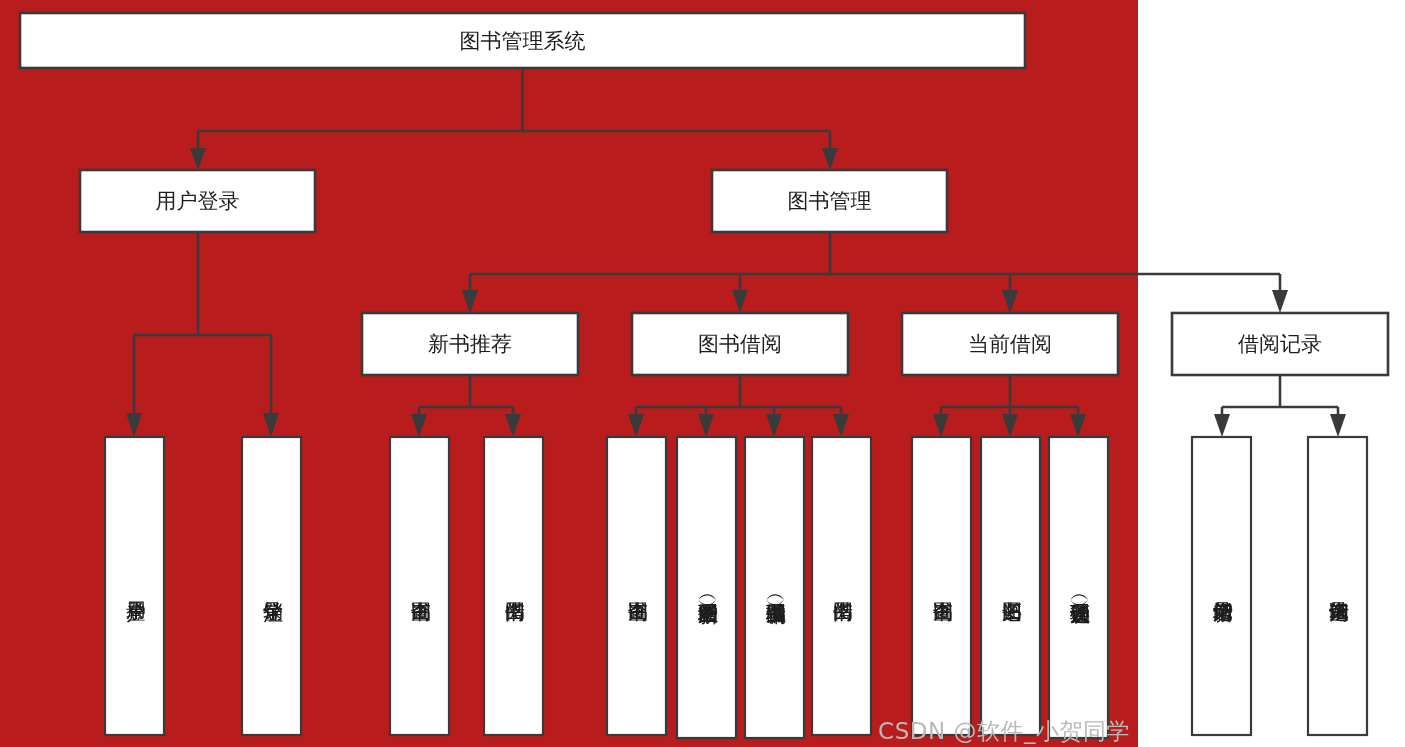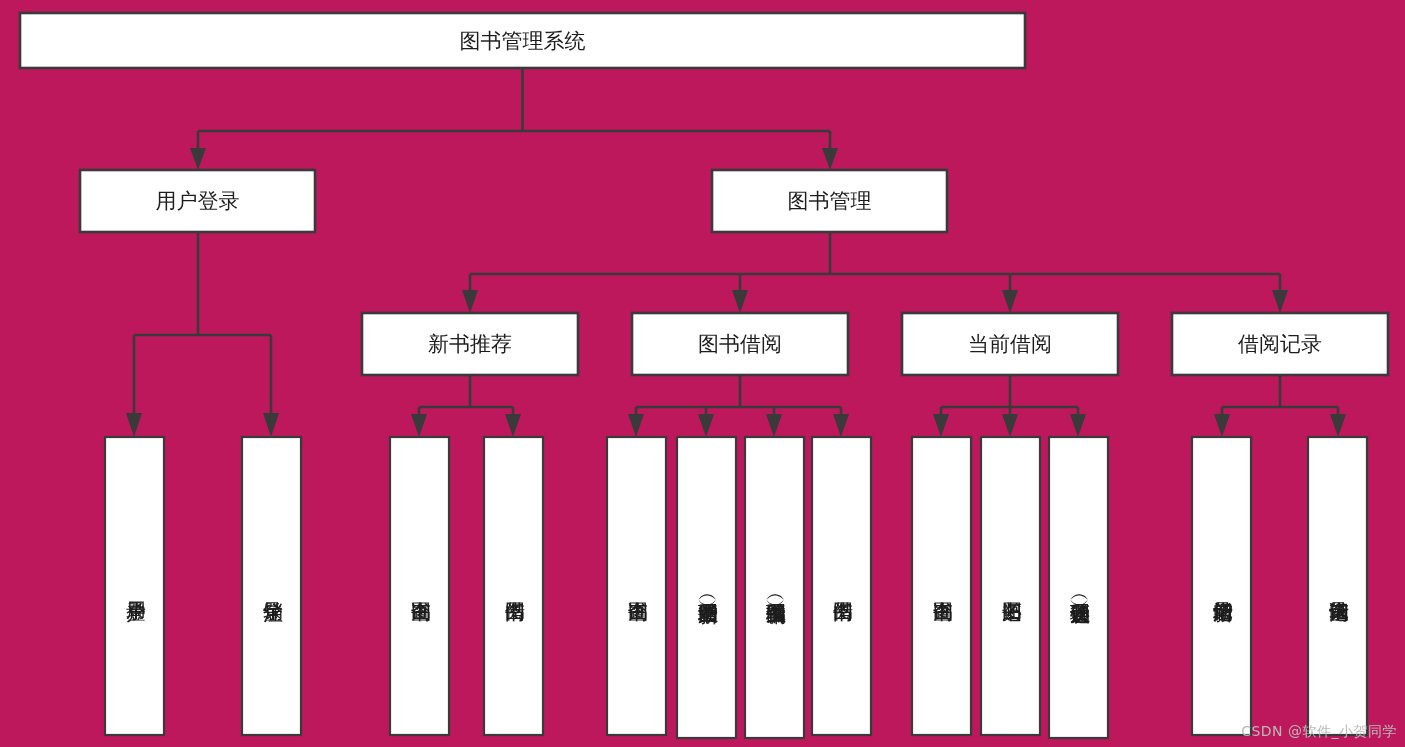--- a/index.html
+++ b/index.html
@@ -8,23 +8,23 @@
     background: #ffffff;
   }
   body {
     width: 1405px;
     height: 747px;
     overflow: hidden;
     font-family: "DejaVu Sans", "Liberation Sans", sans-serif;
   }
   #diagram-root {
     position: relative;
-    width: 1405px;
+    width: 1138px;
     height: 747px;
-    background: #be185d;
+    background: #b91c1c;
   }
   svg.diagram-canvas {
     position: absolute;
     inset: 0;
     display: block;
   }
   .node-box {
     fill: #ffffff;
     stroke: #3a3a3a;
     stroke-width: 2.6;
@@ -49,23 +49,23 @@
     text-anchor: middle;
     dominant-baseline: middle;
   }
   .node-label.vertical {
     font-size: 20px;
     text-anchor: middle;
   }
   .watermark-text {
     position: absolute;
     right: 8px;
-    bottom: 6px;
+    bottom: 0;
     font-family: "DejaVu Sans", "Liberation Sans", sans-serif;
-    font-size: 14px;
+    font-size: 23px;
     color: #b9b9b9;
     letter-spacing: 0.5px;
     white-space: nowrap;
     user-select: none;
   }
 </style>
 </head>
 <body>
 
 <div id="diagram-root">

